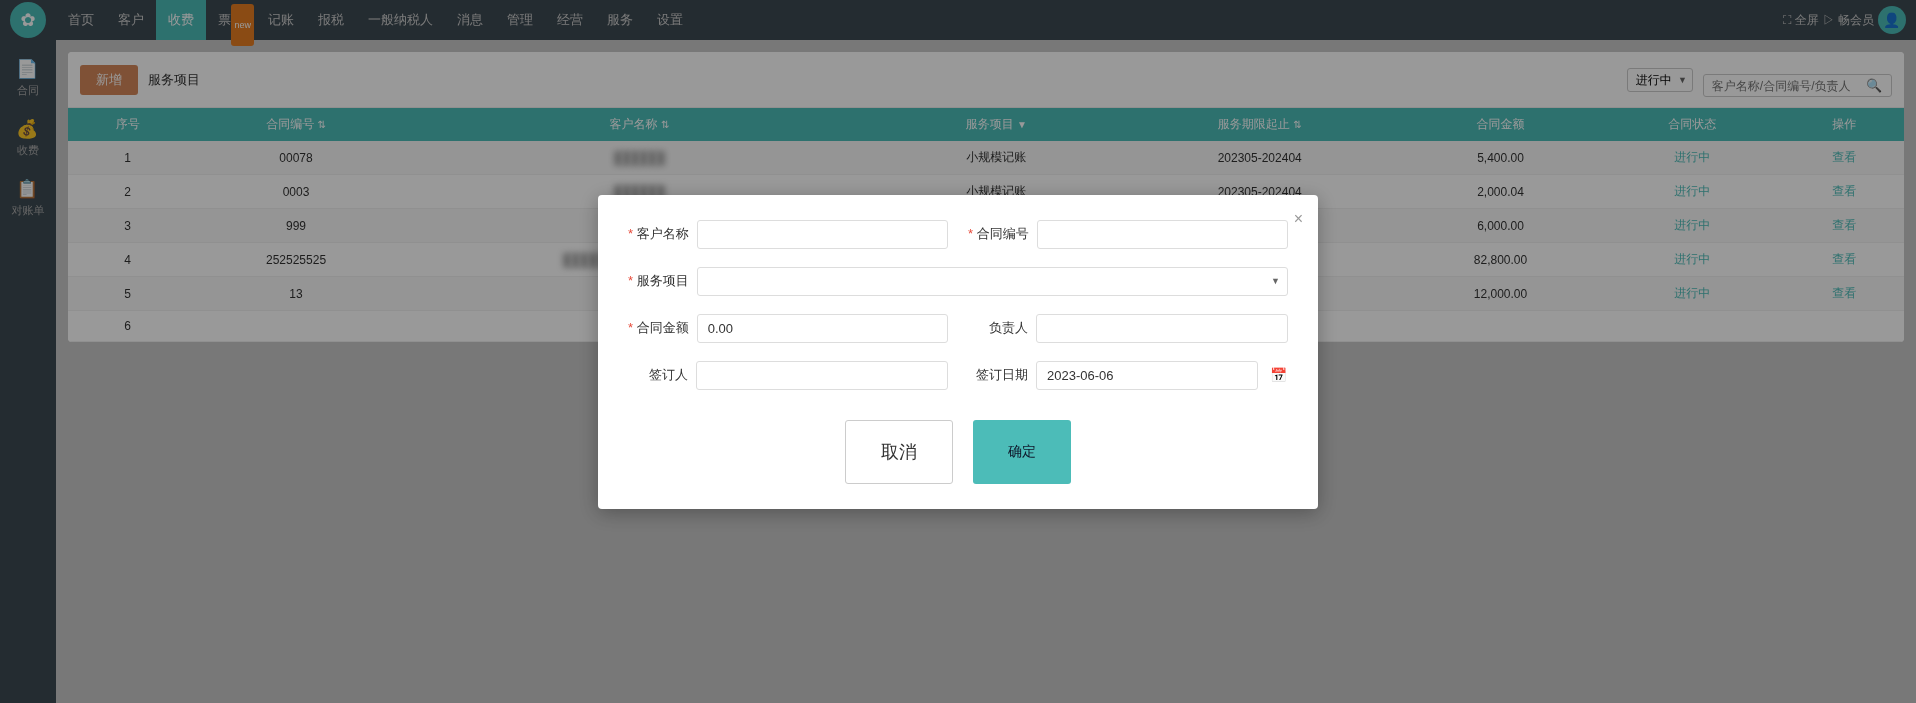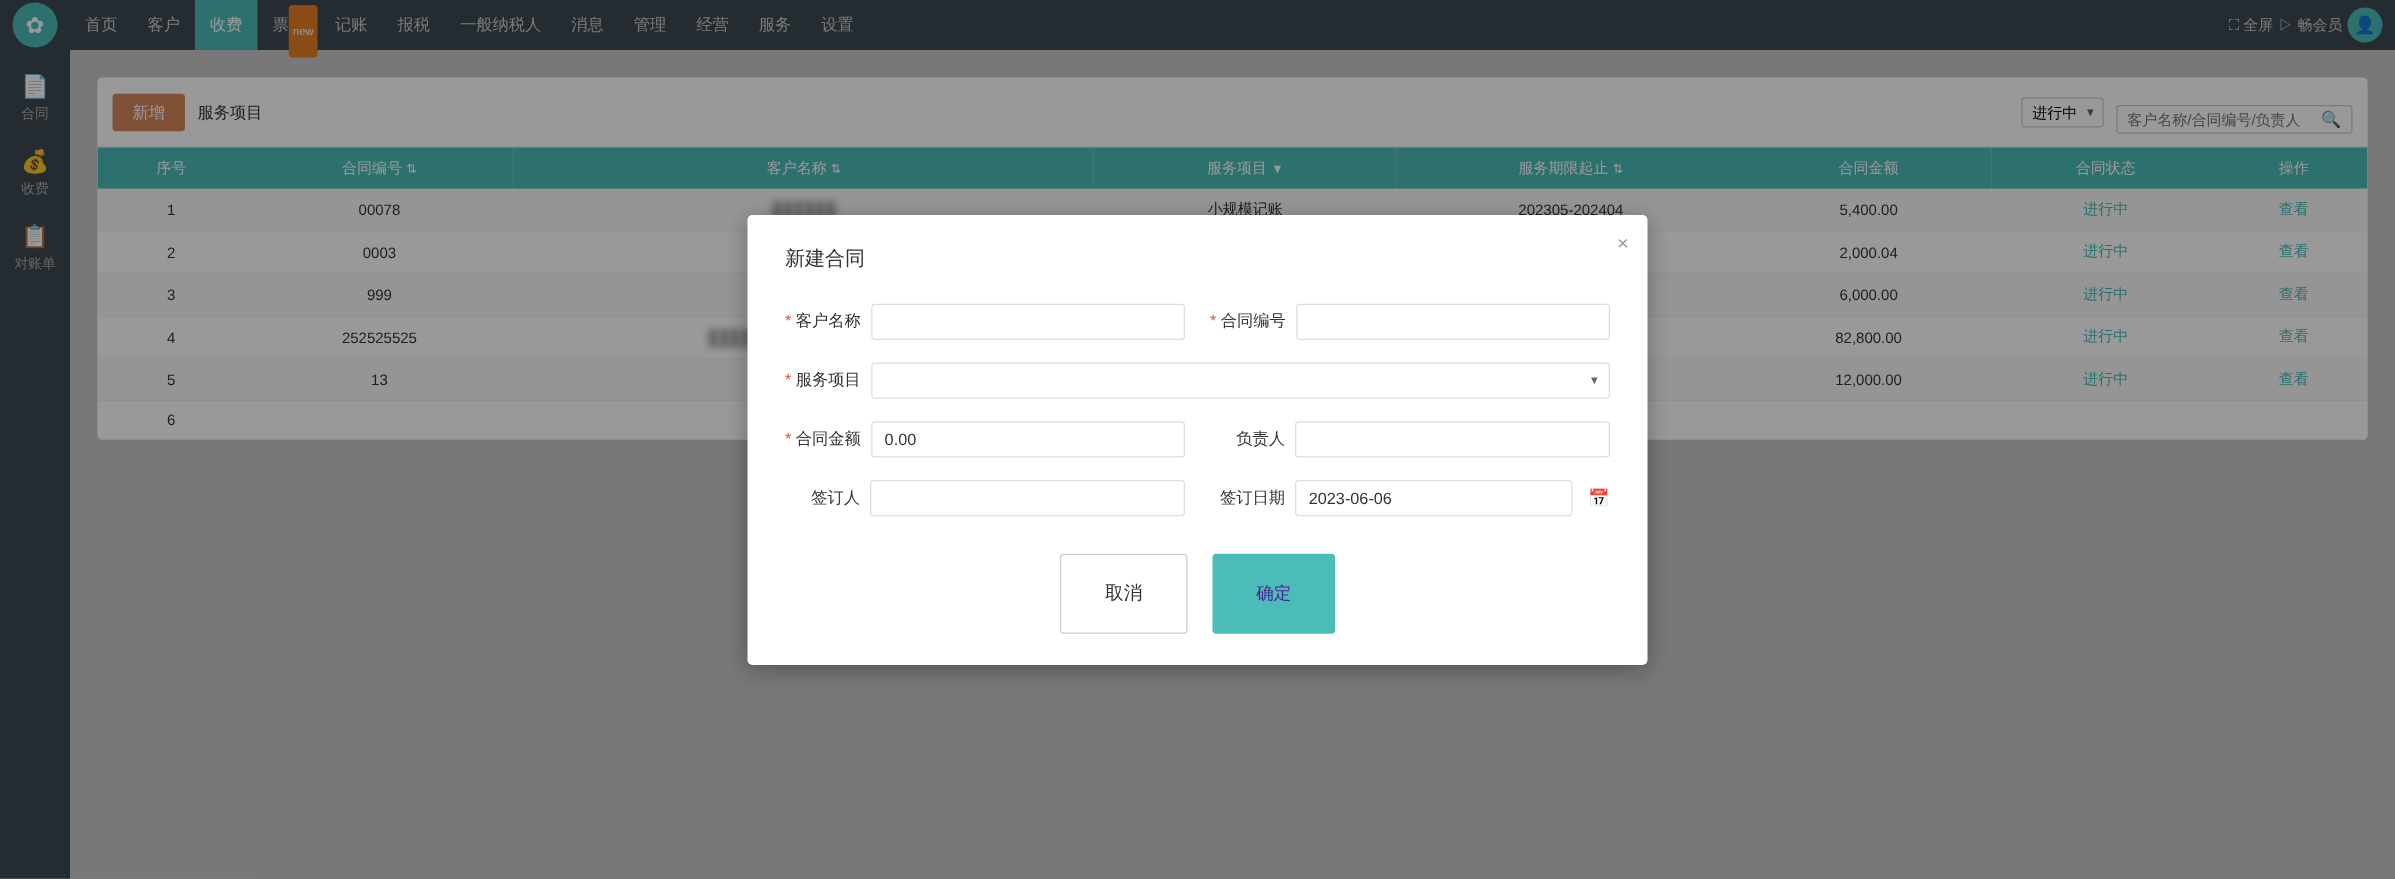--- a/index.html
+++ b/index.html
@@ -43,21 +43,21 @@
       align-items: center; padding-top: 10px; gap: 4px; flex-shrink: 0;
     }
     .sidebar-item {
       display: flex; flex-direction: column; align-items: center;
       color: #aaa; padding: 8px 4px; cursor: pointer; width: 100%;
       font-size: 11px; gap: 3px;
     }
     .sidebar-icon { font-size: 18px; }
 
     
-    .main-content { flex: 1; background: #c8c8c8; padding: 22px; overflow: auto; }
+    .main-content { flex: 1; background: #c8c8c8; padding: 12px; overflow: auto; }
 
     
     .table-container { background: white; border-radius: 4px; overflow: hidden; }
 
     
     .toolbar {
       display: flex; align-items: center; padding: 10px 12px; gap: 10px;
       background: white; border-bottom: 1px solid #eee;
     }
     .btn-new {
@@ -131,25 +131,25 @@
       padding: 6px 10px; font-size: 13px; outline: none;
       appearance: none; -webkit-appearance: none; background: white; cursor: pointer;
     }
     .calendar-icon { color: #999; font-size: 14px; cursor: pointer; margin-left: 5px; }
 
     .modal-footer {
       display: flex; justify-content: center; gap: 20px; margin-top: 30px;
     }
     .btn-cancel {
       padding: 8px 35px; border: 1px solid #ccc; border-radius: 3px;
-      background: white; color: #333; font-size: 15px; cursor: pointer;
+      background: white; color: #333; font-size: 18px; cursor: pointer;
     }
     .btn-confirm {
       padding: 23px 35px; border: none; border-radius: 3px;
-      background: #4cbcb8; color: #4c1d95; font-size: 14px; cursor: pointer;
+      background: #4cbcb8; color: #0f172a; font-size: 14px; cursor: pointer;
     }
   </style>
 </head>
 <body>
 
 <div class="top-nav">
   <div class="top-nav-logo">
     <span>✿</span>
   </div>
   <div class="top-nav-item">首页</div>
@@ -280,21 +280,20 @@
           </tr>
         </tbody>
       </table>
     </div>
   </div>
 </div>
 
 <div class="overlay">
   <div class="modal">
     <button class="modal-close">×</button>
-    <div class="modal-title">新建合同</div>
 
     <div class="form-row">
       <div class="form-group">
         <label class="form-label required">客户名称</label>
         <input class="form-input" type="text" value="" style="">
       </div>
       <div class="form-group">
         <label class="form-label required">合同编号</label>
         <input class="form-input" type="text" value="" style="">
       </div>

